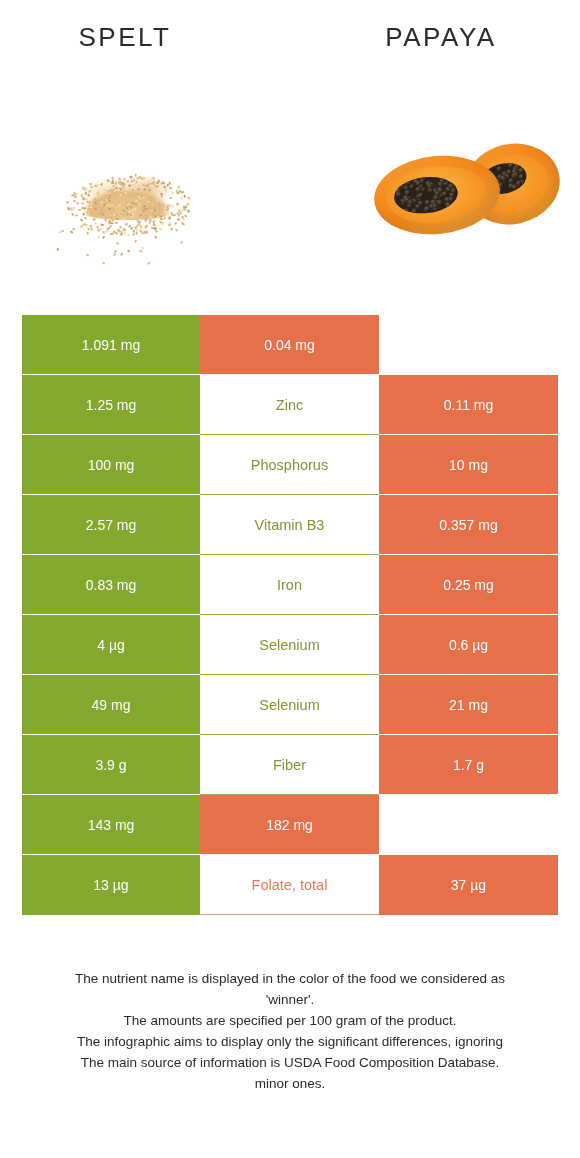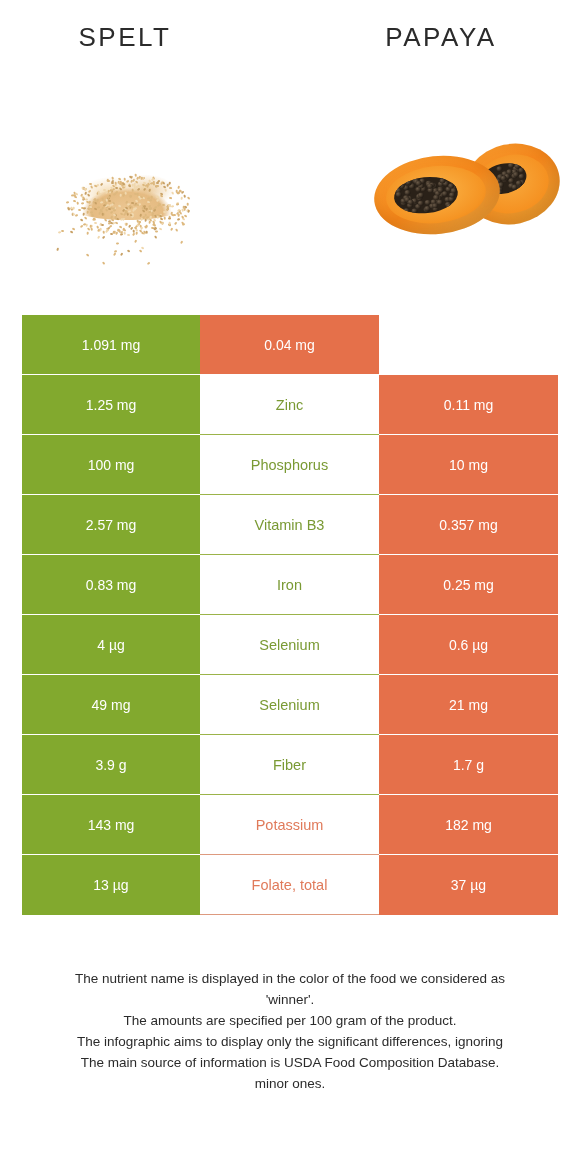--- a/index.html
+++ b/index.html
@@ -833,23 +833,20 @@
     </div>
     <div class="row">
       <div class="cell left">3.9 g</div>
       <div class="cell mid">
         <span class="mid-label">Fiber</span>
       </div>
       <div class="cell right">1.7 g</div>
     </div>
     <div class="row papaya-win">
       <div class="cell left">143 mg</div>
-      <div class="cell mid">
-        <span class="mid-label">Potassium</span>
-      </div>
       <div class="cell right">182 mg</div>
     </div>
     <div class="row papaya-win">
       <div class="cell left">13 µg</div>
       <div class="cell mid">
         <span class="mid-label">Folate, total</span>
       </div>
       <div class="cell right">37 µg</div>
     </div>
   </div>

